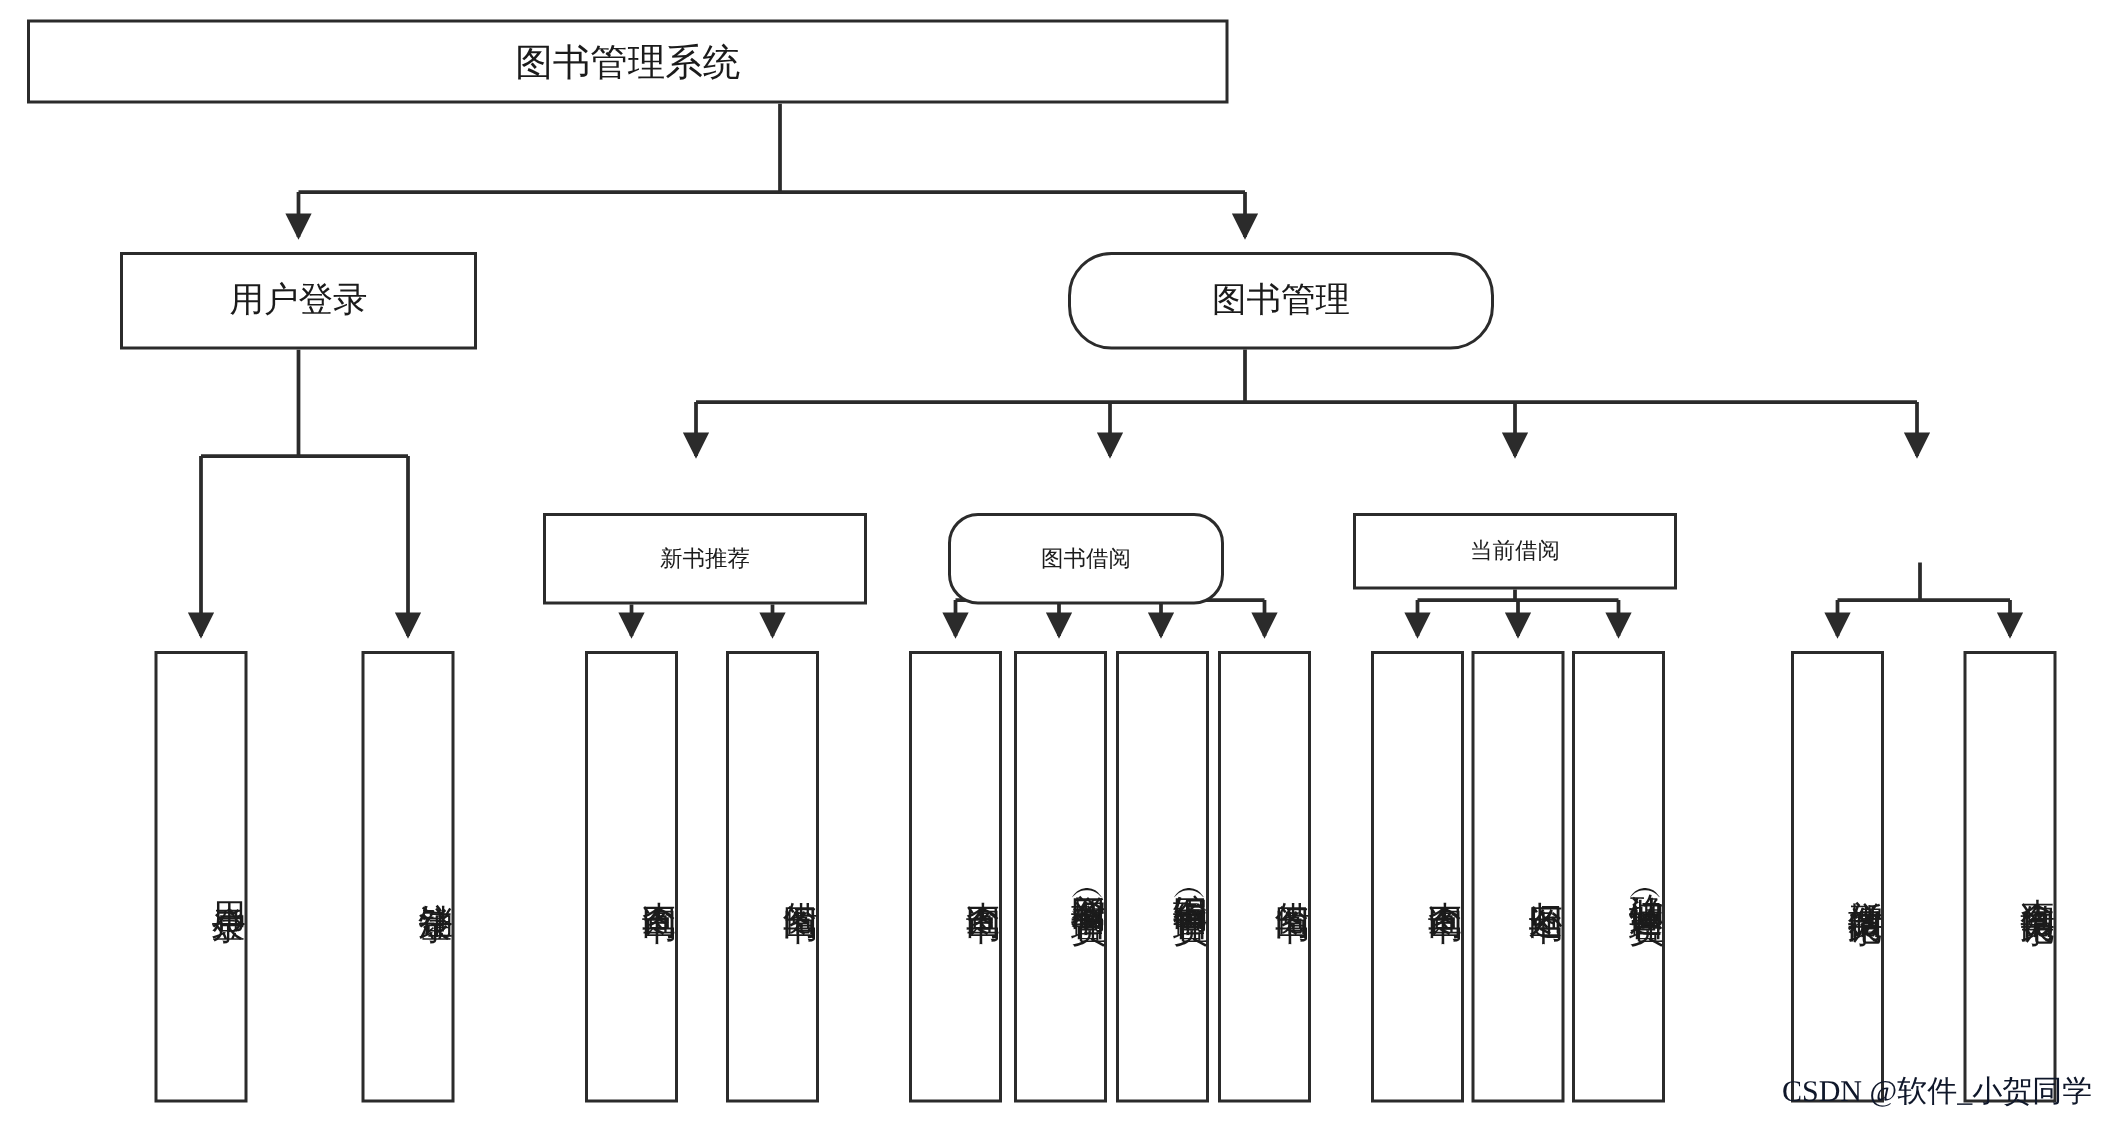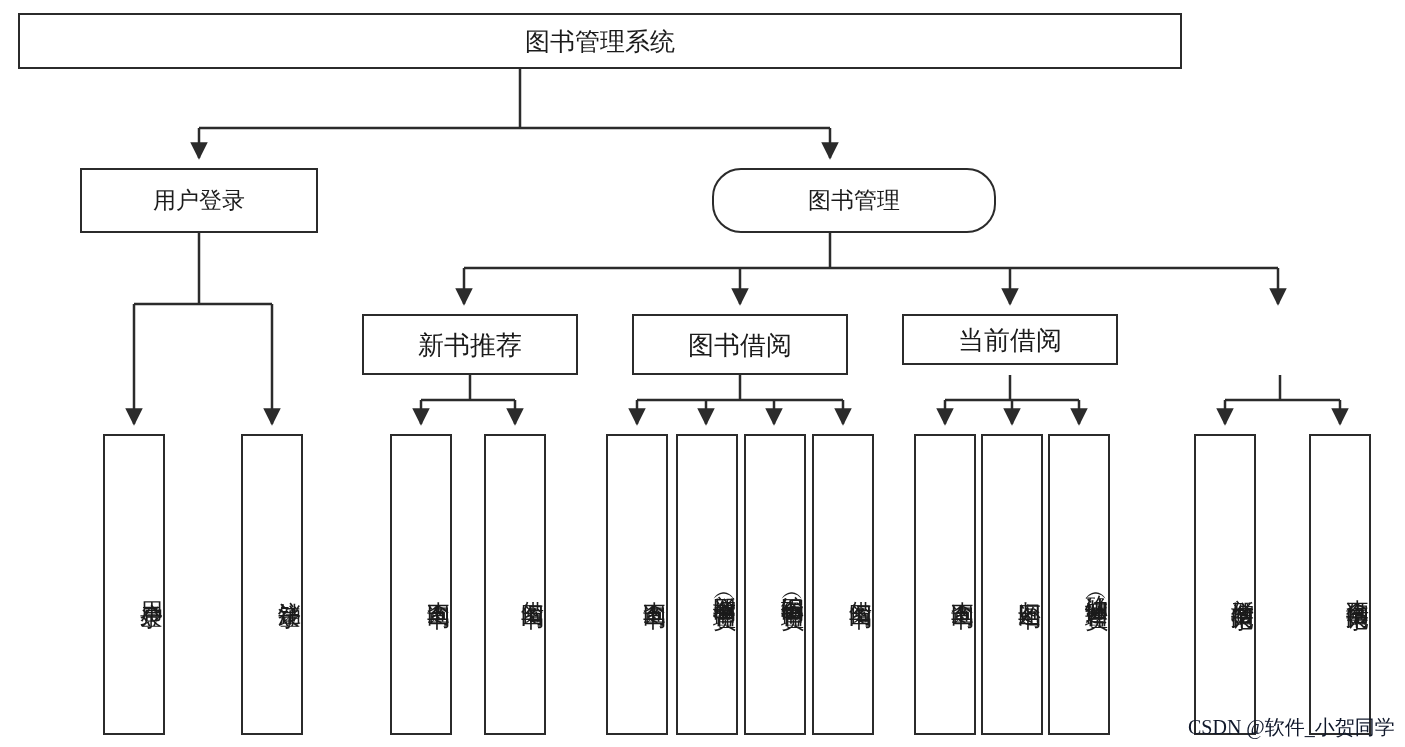--- a/index.html
+++ b/index.html
@@ -37,21 +37,22 @@
     font-family: "DejaVu Sans", "Liberation Sans", sans-serif;
     line-height: 1.0;
   }
   .node.level0 {
     font-size: 25px;
   }
   .node.level1 {
     font-size: 23px;
   }
   .node.level2 {
-    font-size: 26px;
+    font-size: 15px;
+    margin-top: 28px;
   }
   .node.leaf {
     font-size: 23px;
     writing-mode: vertical-rl;
     text-orientation: upright;
     align-items: flex-start;
     justify-content: center;
     padding-top: 4px;
     letter-spacing: 2px;
   }
@@ -122,37 +123,37 @@
       <path d="M 1012 400 L 1012 424" marker-end="url(#arrow)"></path>
       <path d="M 1079 400 L 1079 424" marker-end="url(#arrow)"></path>
 
       <path d="M 1280 375 L 1280 400"></path>
       <path d="M 1225 400 L 1340 400"></path>
       <path d="M 1225 400 L 1225 424" marker-end="url(#arrow)"></path>
       <path d="M 1340 400 L 1340 424" marker-end="url(#arrow)"></path>
     </g>
   </svg>
 
-  <div class="node level0" style="left:18px; top:13px; width:1164px; height:56px;">
+  <div class="node level0" style="left:18px; top:13px; width:801px; height:56px;">
     <span>图书管理系统</span>
   </div>
 
   <div class="node level1" style="left:80px; top:168px; width:238px; height:65px;">
     <span>用户登录</span>
   </div>
 
   <div class="node level1" style="left:712px; top:168px; width:284px; height:65px;border-radius:29px;">
     <span>图书管理</span>
   </div>
 
   <div class="node level2" style="left:362px; top:314px; width:216px; height:61px;">
     <span>新书推荐</span>
   </div>
 
-  <div class="node level2" style="left:632px; top:314px; width:216px; height:61px;">
+  <div class="node level2" style="left:632px; top:314px; width:184px; height:61px;border-radius:20px;">
     <span>图书借阅</span>
   </div>
 
   <div class="node level2" style="left:902px; top:314px; width:216px; height:51px;">
     <span>当前借阅</span>
   </div>
 
 
   <div class="node leaf" style="left:103px; top:434px; width:62px; height:301px;">
     <span class="vlabel">用户登录</span>

